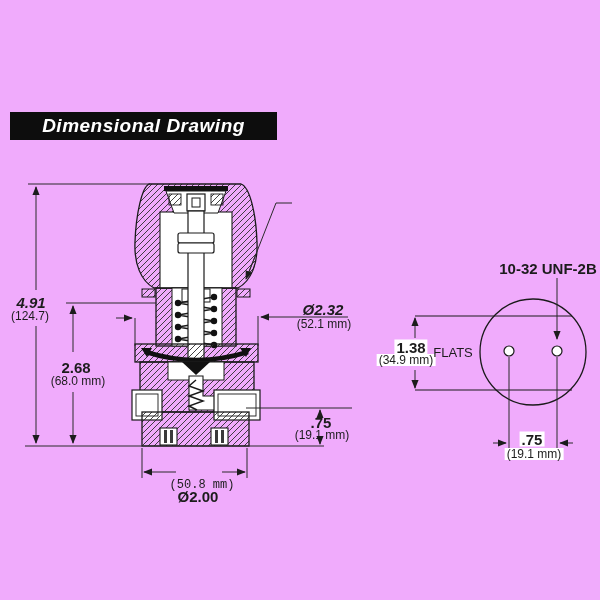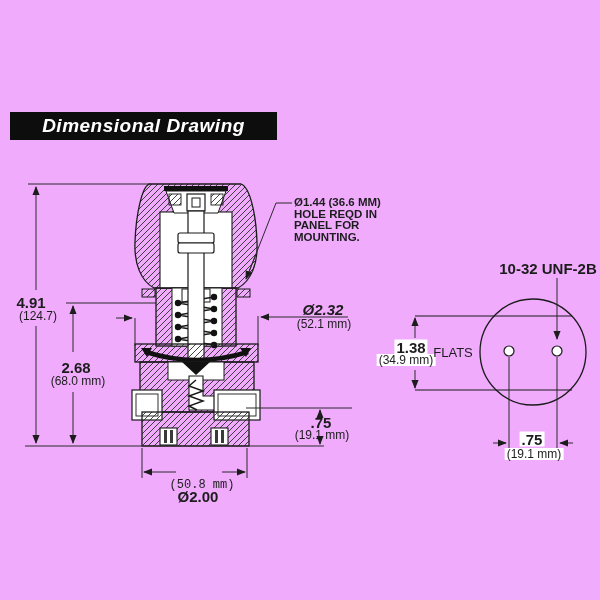--- a/index.html
+++ b/index.html
@@ -156,32 +156,26 @@
         <line x1="557" y1="278" x2="557" y2="339" marker-end="url(#ar)"></line>
 
         <line x1="509" y1="357" x2="509" y2="448"></line>
         <line x1="557" y1="357" x2="557" y2="448"></line>
         <line x1="493" y1="443" x2="506" y2="443" marker-end="url(#ar)"></line>
         <line x1="573" y1="443" x2="560" y2="443" marker-end="url(#ar)"></line>
       </g>
     </g>
   </svg>
 
-  <div class="lbl b" style="left:31px;top:302px;">4.91</div>
-  <div class="lbl m" style="left:38px;top:316px;">(124.7)</div>
+  <div class="lbl b" style="left:31px;top:302px;font-style:italic;">4.91</div>
+  <div class="lbl m" style="left:30px;top:316px;">(124.7)</div>
 
   <div class="lbl b" style="left:76px;top:367px;">2.68</div>
   <div class="lbl m" style="left:78px;top:381px;">(68.0 mm)</div>
 
-  <div class="callout">
-    <div>Ø1.44 (36.6 MM)</div>
-    <div>HOLE REQD IN</div>
-    <div>PANEL FOR</div>
-    <div>MOUNTING.</div>
-  </div>
 
   <div class="lbl b" style="left:323px;top:309px;font-style:italic;">Ø2.32</div>
   <div class="lbl m" style="left:324px;top:324px;">(52.1 mm)</div>
 
   <div class="lbl b" style="left:321px;top:422px;">.75</div>
   <div class="lbl m" style="left:322px;top:435px;">(19.1 mm)</div>
 
   <div class="lbl b" style="left:198px;top:496px;">Ø2.00</div>
   <div class="lbl m" style="left:202px;top:485px;font-family:Liberation Mono, monospace;">(50.8 mm)</div>
 

